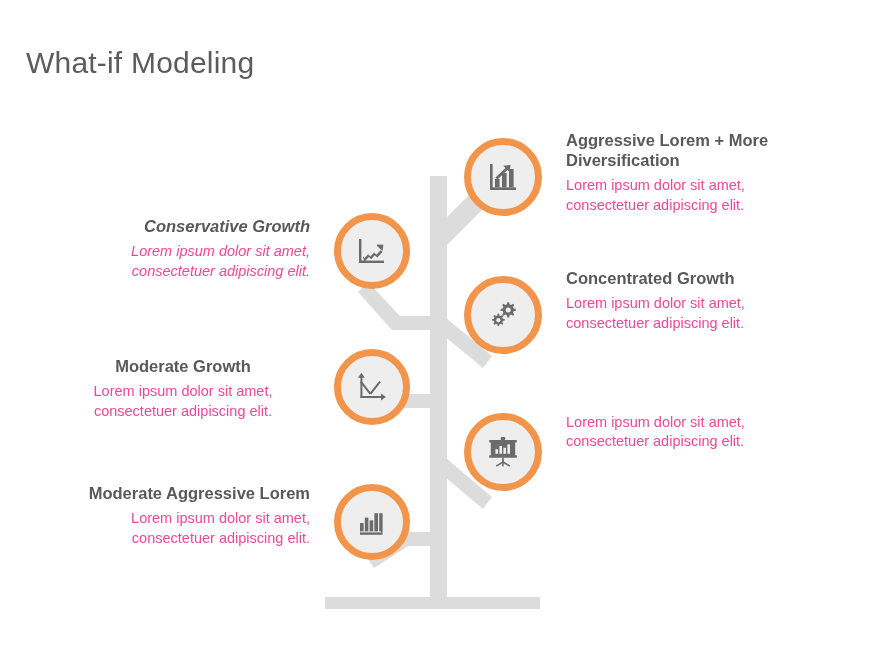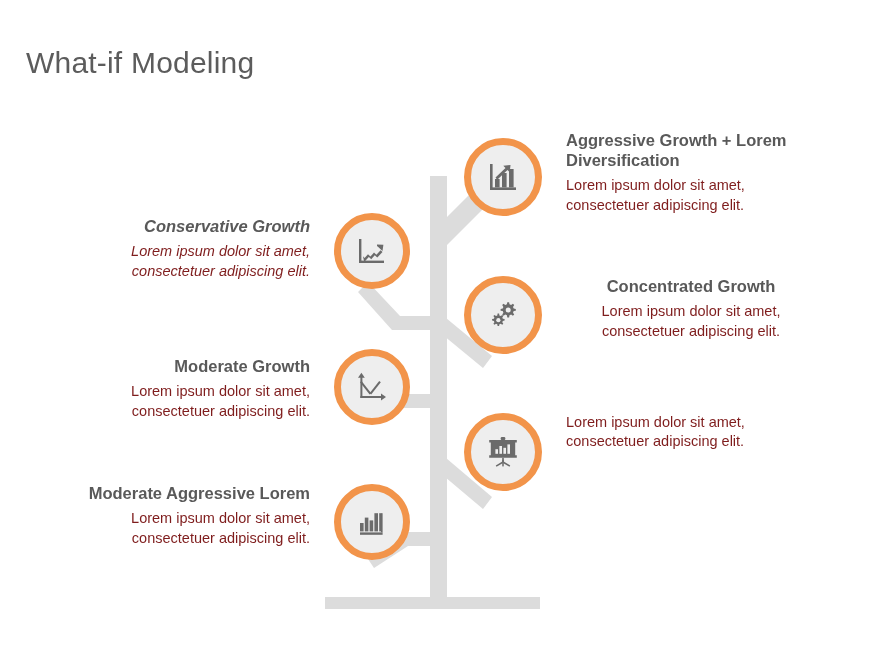--- a/index.html
+++ b/index.html
@@ -52,31 +52,31 @@
   .txt h3 {
     font-size: 16.5px;
     font-weight: bold;
     color: #595959;
     line-height: 1.22;
     margin-bottom: 6px;
   }
   .txt p {
     font-size: 14.5px;
     font-weight: 400;
-    color: #7f1d1d;
+    color: #ec4899;
     line-height: 1.34;
   }
   .txt.right { text-align: left; }
   .txt.left  { text-align: right; }
 
   #txt-r1 { left: 566px; top: 130px;  width: 250px; }
-  #txt-r2 { left: 566px; top: 276px;  width: 250px; text-align: center; }
+  #txt-r2 { left: 566px; top: 268px;  width: 250px; }
   #txt-r3 { left: 566px; top: 413px;  width: 255px; }
   #txt-l1 { left: 56px;  top: 216px;  width: 254px; font-style: italic; }
-  #txt-l2 { left: 56px;  top: 356px;  width: 254px; }
+  #txt-l2 { left: 56px;  top: 356px;  width: 254px; text-align: center; }
   #txt-l3 { left: 56px;  top: 483px;  width: 254px; }
 </style>
 </head>
 <body>
 
 <div class="slide">
 
   <div class="page-title">What-if Modeling</div>
 
   <svg class="tree" viewBox="0 0 870 653" width="870" height="653" aria-hidden="true">
@@ -185,21 +185,21 @@
           <rect x="18.4" y="7.2" width="3.6" height="18.2"></rect>
           <rect x="23.2" y="7.2" width="2.2" height="18.2"></rect>
           <rect x="4.0" y="26.4" width="22.6" height="2.4"></rect>
           <rect x="25.0" y="7.2" width="1.6" height="19.2"></rect>
         </g>
       </svg>
     </span>
   </div>
 
   <div class="txt right" id="txt-r1">
-    <h3>Aggressive Growth + Lorem Diversification</h3>
+    <h3>Aggressive Lorem + More Diversification</h3>
     <p>Lorem ipsum dolor sit amet, consectetuer adipiscing elit.</p>
   </div>
 
   <div class="txt right" id="txt-r2">
     <h3>Concentrated Growth</h3>
     <p>Lorem ipsum dolor sit amet, consectetuer adipiscing elit.</p>
   </div>
 
   <div class="txt right" id="txt-r3">
     <p>Lorem ipsum dolor sit amet, consectetuer adipiscing elit.</p>

